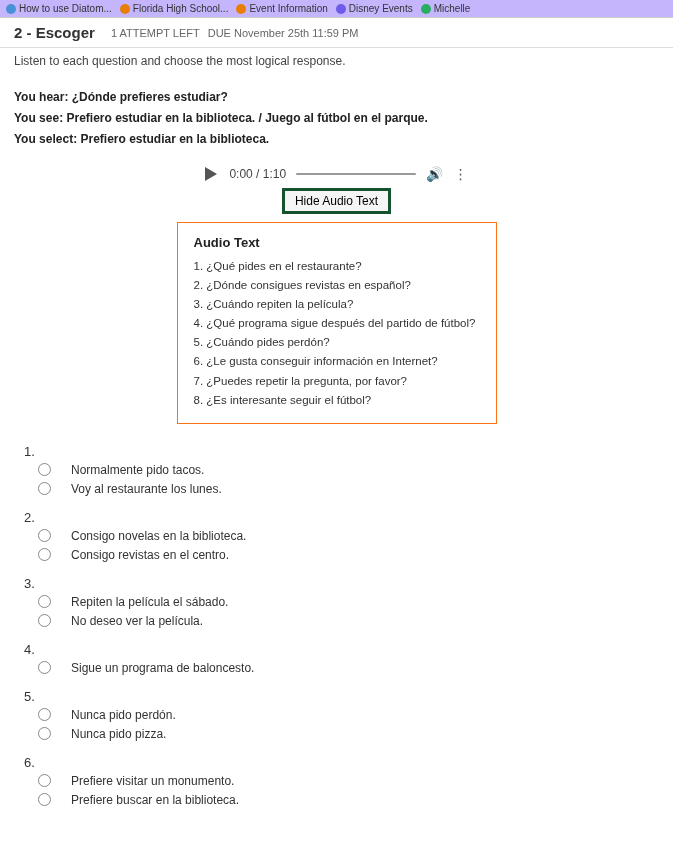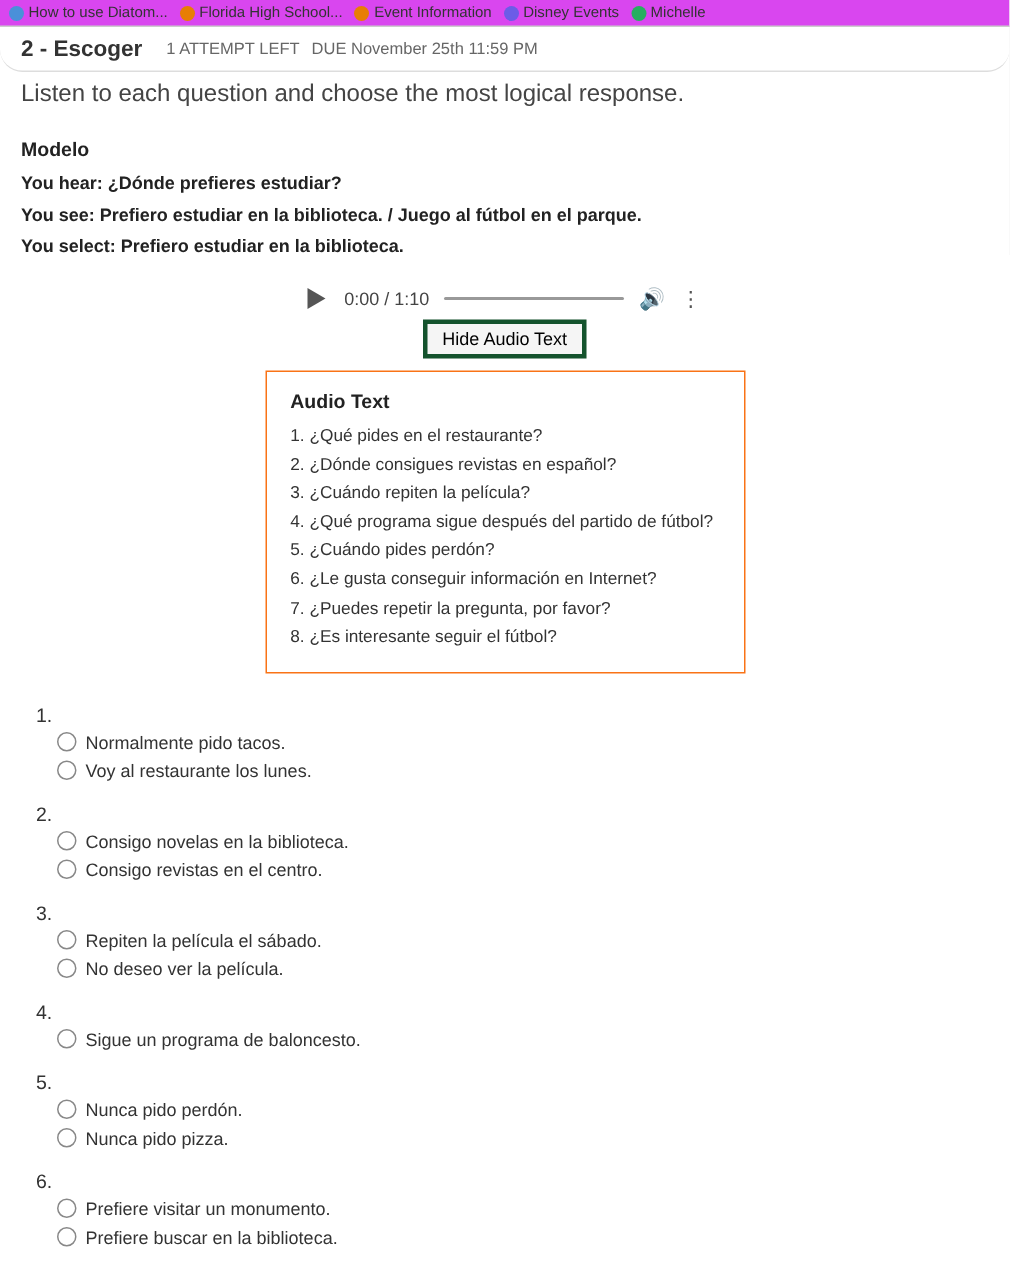--- a/index.html
+++ b/index.html
@@ -6,21 +6,21 @@
     body {
       font-family: Arial, sans-serif;
       font-size: 13px;
       background: #f0f0f0;
       color: #222;
     }
     
     .tab-bar {
       display: flex;
       align-items: center;
-      background: #d946ef;
+      background: #c4b5fd;
       height: 18px;
       font-size: 10px;
       padding: 0 6px;
       gap: 8px;
       border-bottom: 1px solid #ccc;
       overflow: hidden;
       white-space: nowrap;
     }
     .tab-item {
       display: flex;
@@ -41,38 +41,37 @@
       min-height: 834px;
       padding: 0;
     }
     .header-bar {
       background: #fff;
       border-bottom: 1px solid #ddd;
       padding: 6px 14px;
       display: flex;
       align-items: center;
       gap: 8px;
-      border-radius: 15px;
     }
     .assignment-number {
       font-size: 15px;
       font-weight: bold;
       color: #333;
     }
     .attempt-info {
       font-size: 11px;
       color: #666;
       margin-left: 8px;
     }
     .due-info {
       font-size: 11px;
       color: #666;
     }
     .instructions {
-      font-size: 16px;
+      font-size: 12px;
       color: #444;
       padding: 6px 14px 10px 14px;
     }
     .content-area {
       padding: 10px 14px 20px 14px;
     }
     .modelo-section {
       margin-bottom: 18px;
     }
     .modelo-label {
@@ -168,21 +167,21 @@
     }
     .question-number {
       font-size: 13px;
       font-weight: normal;
       color: #333;
       margin-bottom: 4px;
     }
     .radio-option {
       display: flex;
       align-items: center;
-      gap: 6px;
+      gap: 20px;
       margin-bottom: 5px;
       margin-left: 14px;
       font-size: 12px;
       color: #333;
     }
     .radio-btn {
       width: 13px;
       height: 13px;
       border-radius: 50%;
       border: 1.5px solid #888;
@@ -223,21 +222,20 @@
     <span class="assignment-number">2 - Escoger</span>
     <span class="attempt-info">1 ATTEMPT LEFT</span>
     <span class="due-info">DUE  November 25th 11:59 PM</span>
   </div>
 
   <div class="instructions">Listen to each question and choose the most logical response.</div>
 
   <div class="content-area">
 
     <div class="modelo-section">
-      <div class="modelo-label">Modelo</div>
       <div class="modelo-line">You hear: ¿Dónde prefieres estudiar?</div>
       <div class="modelo-line">You see: Prefiero estudiar en la biblioteca. / Juego al fútbol en el parque.</div>
       <div class="modelo-line"><span>You select: </span><strong>Prefiero estudiar en la biblioteca.</strong></div>
     </div>
 
     <div class="audio-player-container">
       <div class="audio-player">
         <div class="play-btn"></div>
         <span class="time-display">0:00 / 1:10</span>
         <div class="progress-bar"></div>

